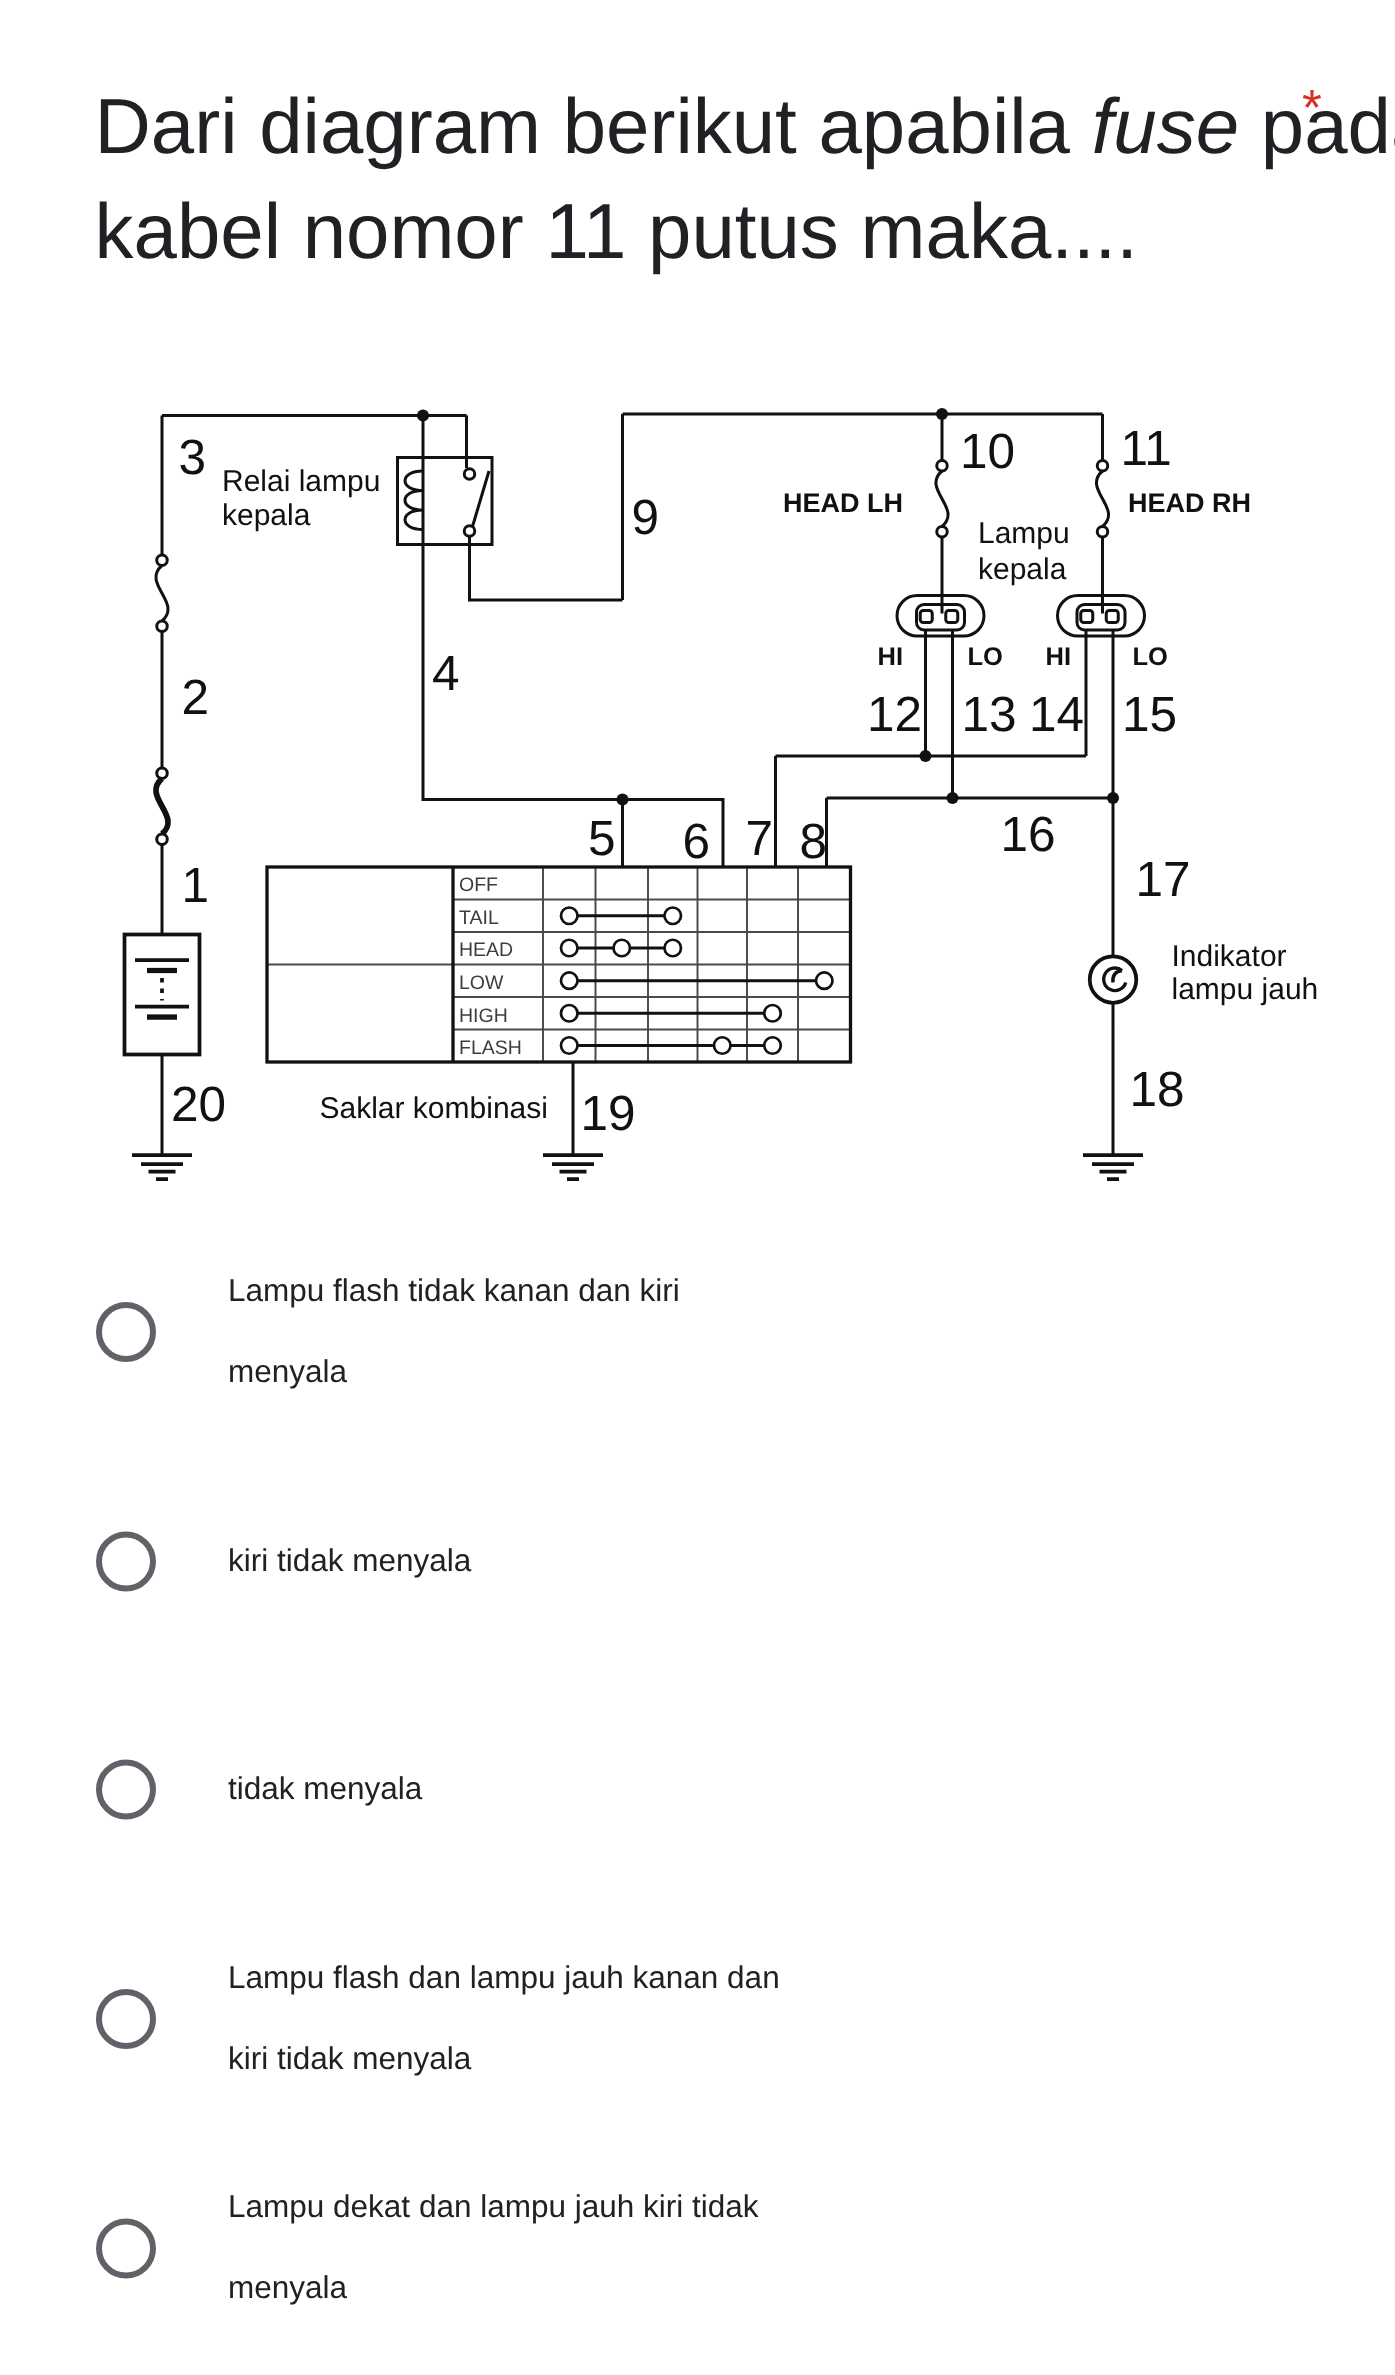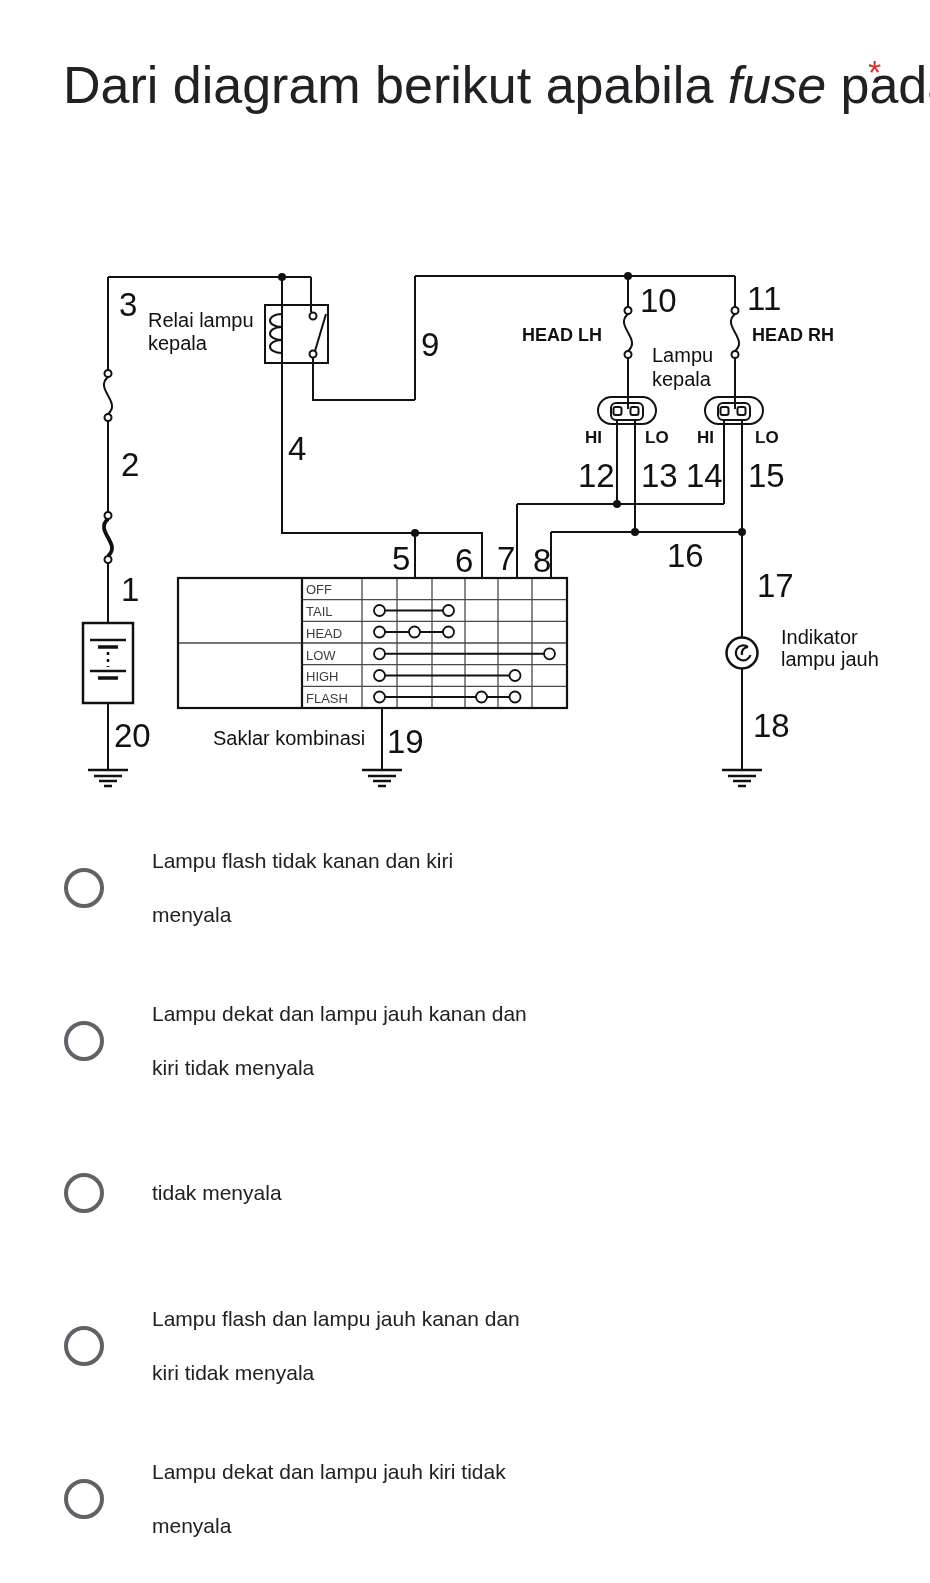--- a/index.html
+++ b/index.html
@@ -36,20 +36,21 @@
   .opt-text{
     margin-left:48px;font-size:21px;line-height:54px;color:#202124;
   }
   .opt-line{white-space:nowrap;}
 </style>
 </head>
 <body>
 
 <div class="question">
   <div class="q-line"><span>Dari diagram berikut apabila </span><em>fuse</em><span> pada</span></div>
+  <div class="q-line">kabel nomor 11 putus maka....</div>
 </div>
 <div class="asterisk">*</div>
 
 <svg class="diagram" viewBox="70 260 820 545" xmlns="http://www.w3.org/2000/svg">
   <defs>
     <g id="fuseS">
       <circle cx="0" cy="3.5" r="3.5" fill="#fff" stroke="#111" stroke-width="2"></circle>
       <path d="M0,7 C-14,19 14,32 0,44" fill="none"></path>
       <circle cx="0" cy="47.5" r="3.5" fill="#fff" stroke="#111" stroke-width="2"></circle>
     </g>
@@ -246,21 +247,20 @@
   <div class="opt" style="top:832px">
     <div class="radio"></div>
     <div class="opt-text">
       <div class="opt-line">Lampu flash tidak kanan dan kiri</div>
       <div class="opt-line">menyala</div>
     </div>
   </div>
   <div class="opt" style="top:985px">
     <div class="radio"></div>
     <div class="opt-text">
-      <div class="opt-line">Lampu dekat dan lampu jauh kanan dan</div>
       <div class="opt-line">kiri tidak menyala</div>
     </div>
   </div>
   <div class="opt" style="top:1137px">
     <div class="radio"></div>
     <div class="opt-text">
       <div class="opt-line">tidak menyala</div>
     </div>
   </div>
   <div class="opt" style="top:1290px">

